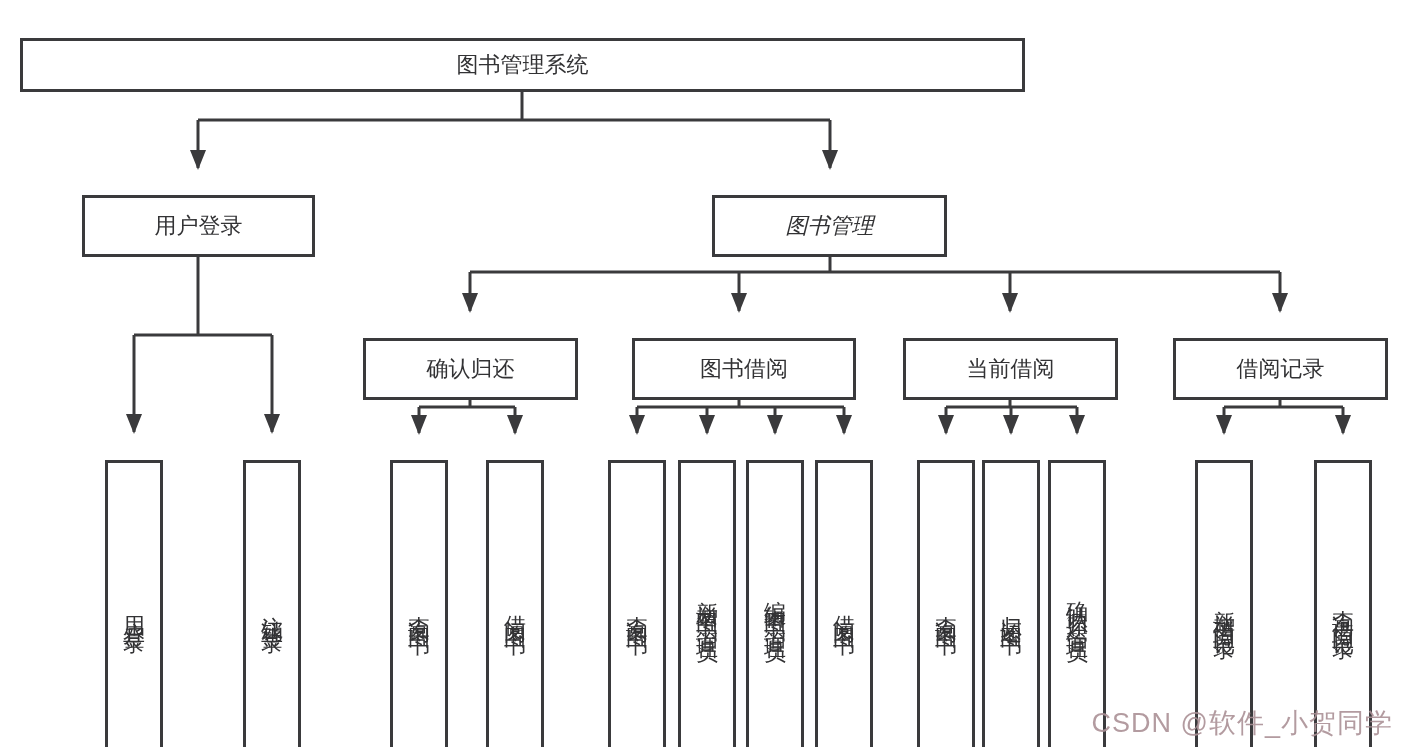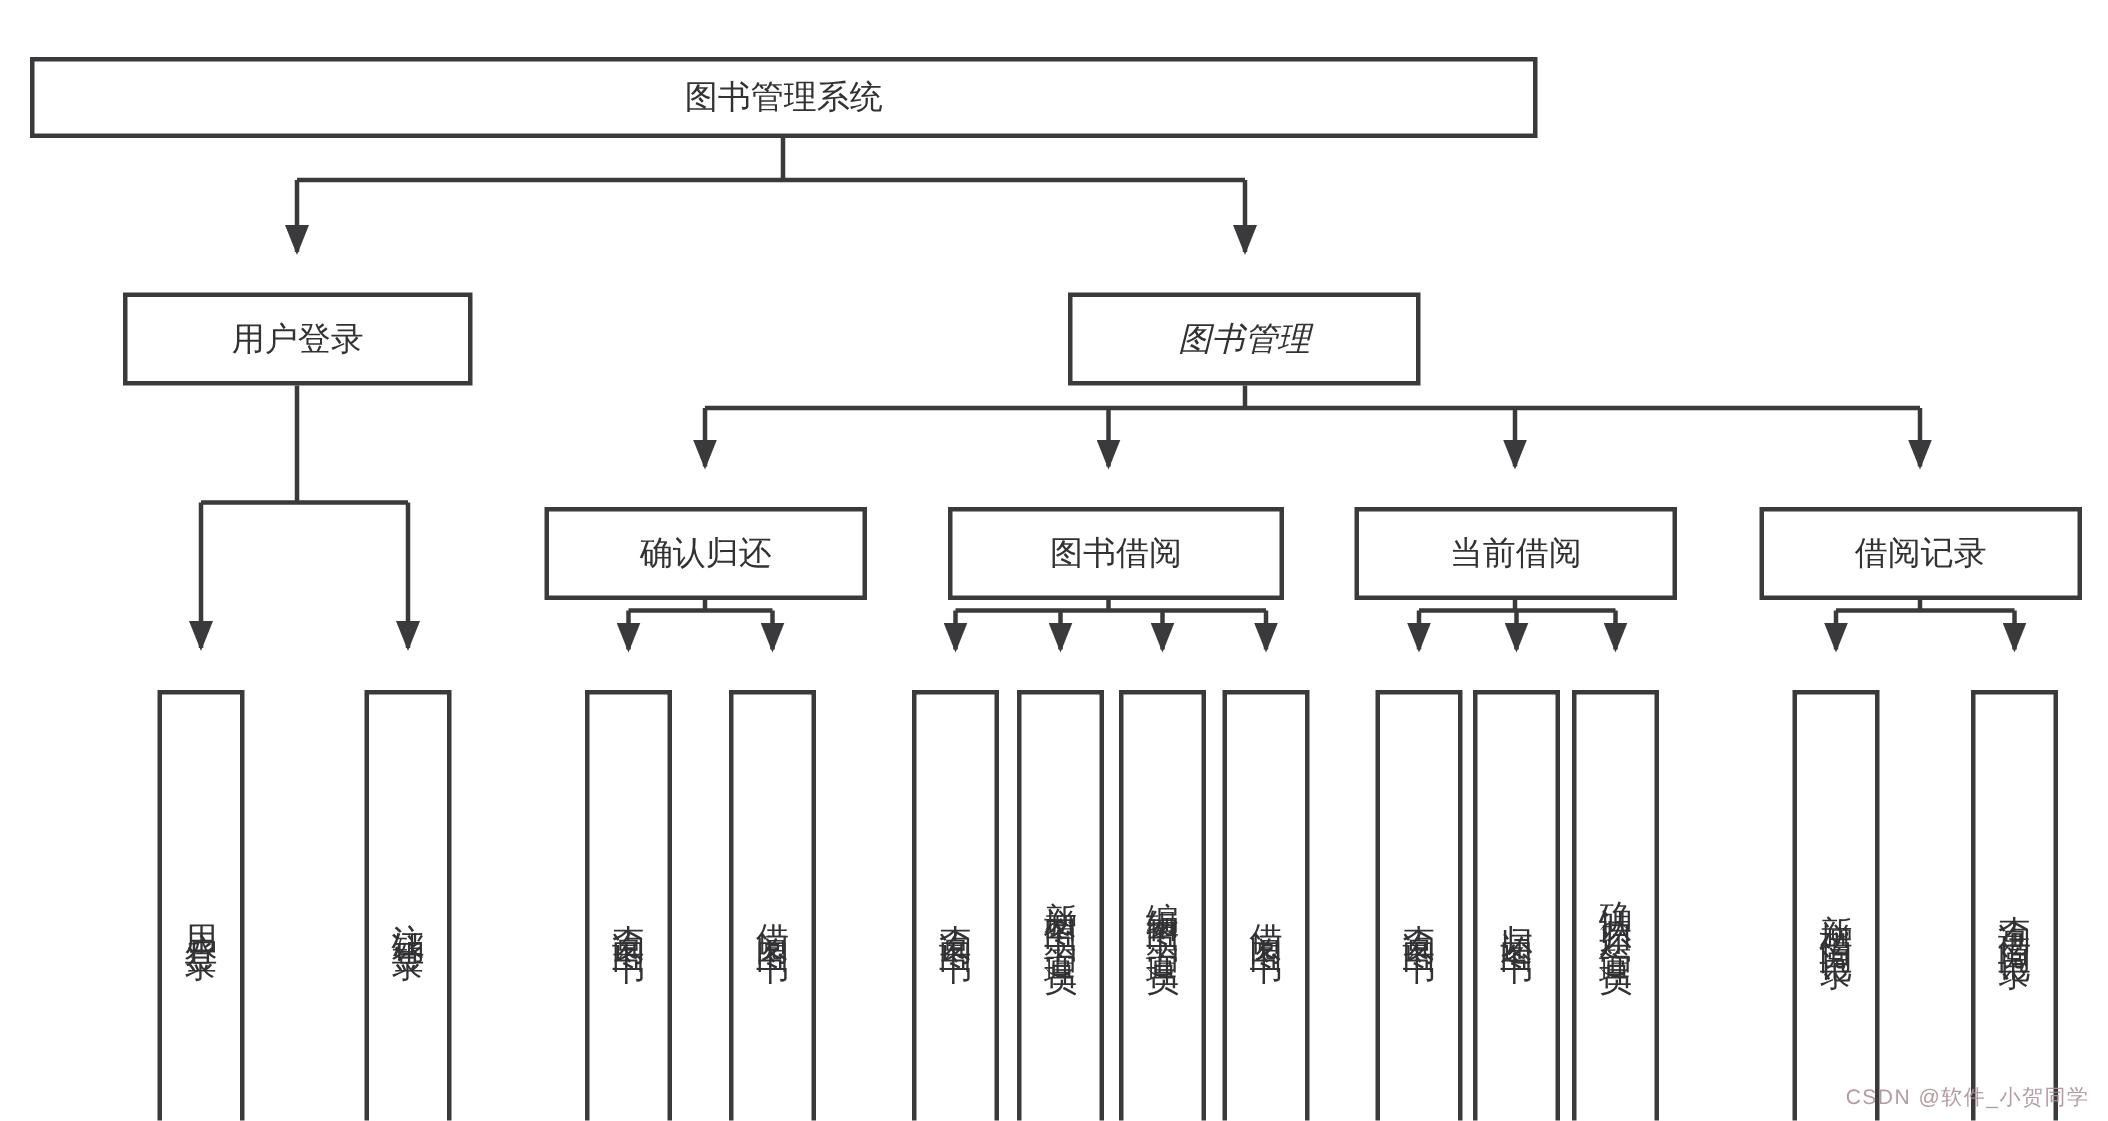--- a/index.html
+++ b/index.html
@@ -59,21 +59,21 @@
   .l-editbook{left:746px;}
   .l-borrow2{left:815px;}
   .l-query3{left:917px;}
   .l-return{left:982px;}
   .l-confirm{left:1048px;}
   .l-addrec{left:1195px;}
   .l-queryrec{left:1314px;}
   .watermark{
     position:absolute;
     right:12px;bottom:6px;
-    font-size:14px;
+    font-size:27px;
     color:var(--wm);
     opacity:0.9;
     z-index:20;
     letter-spacing:1px;
   }
 </style>
 </head>
 <body>
 
 <div class="stage">

